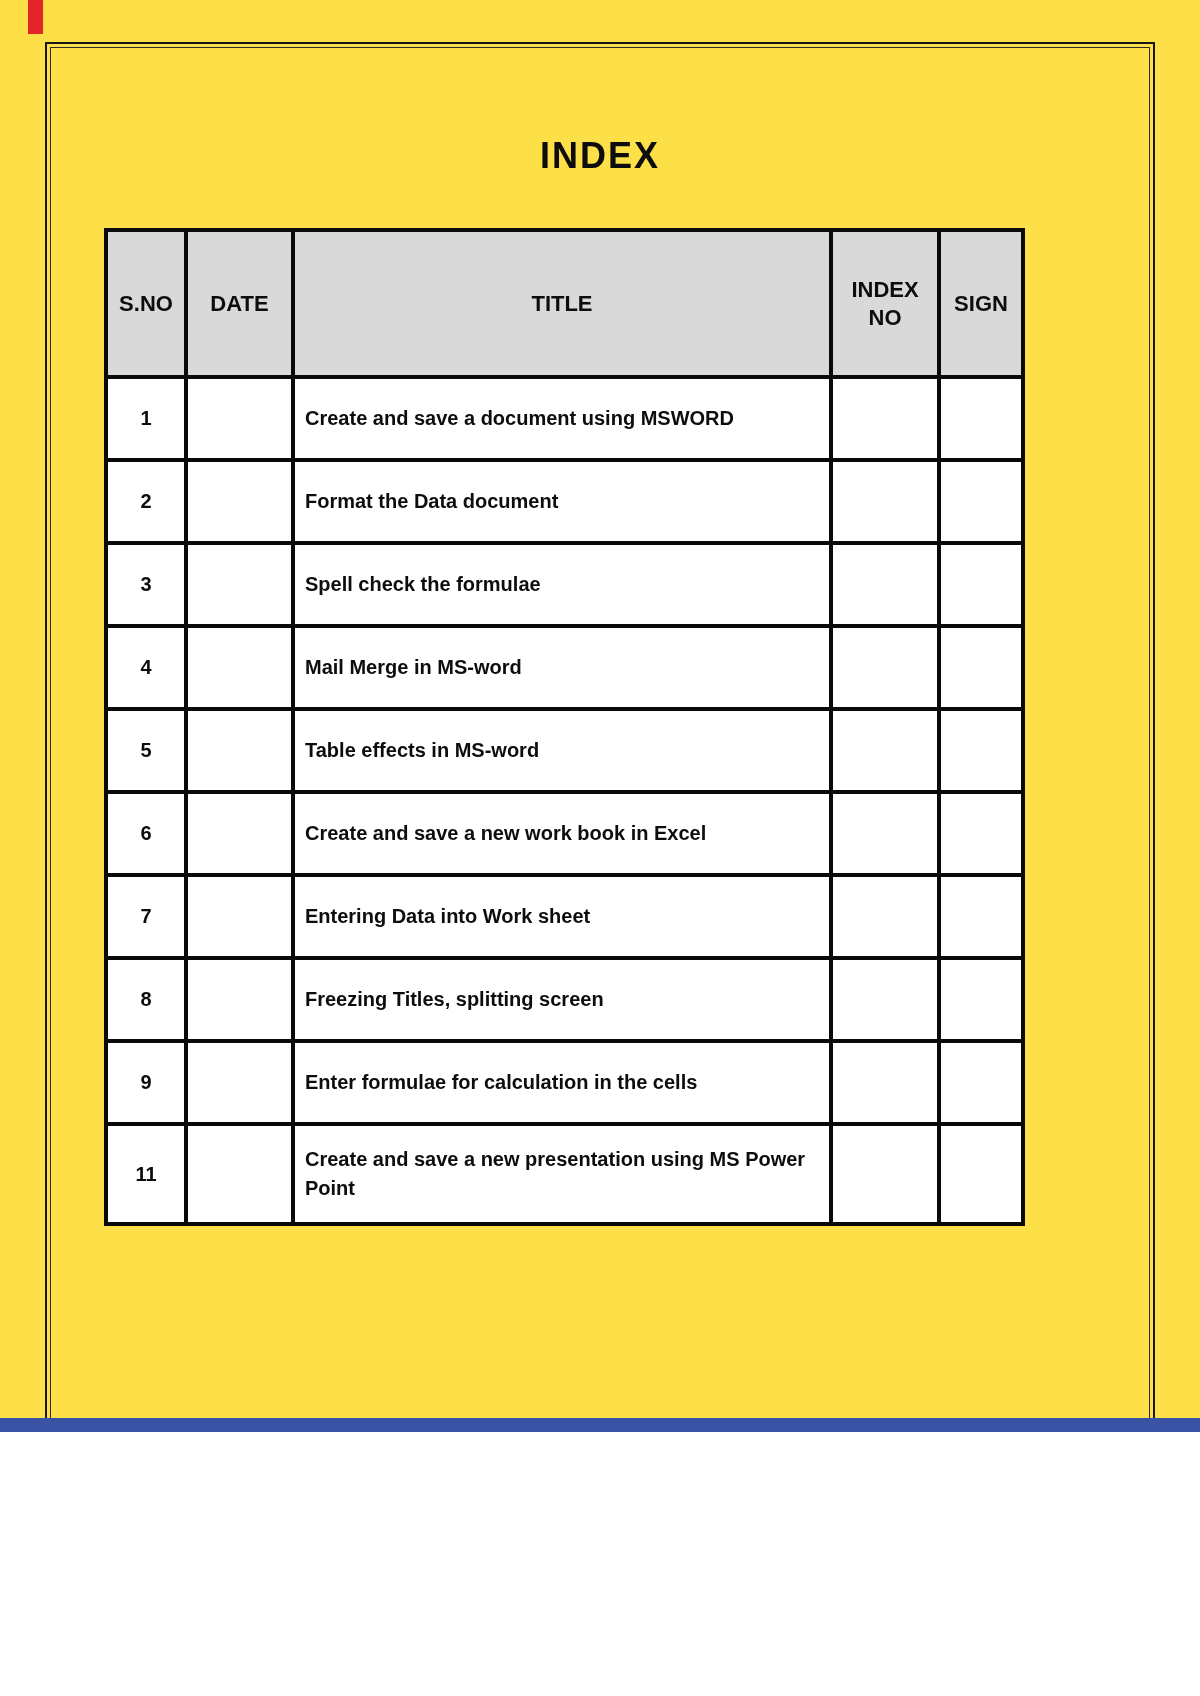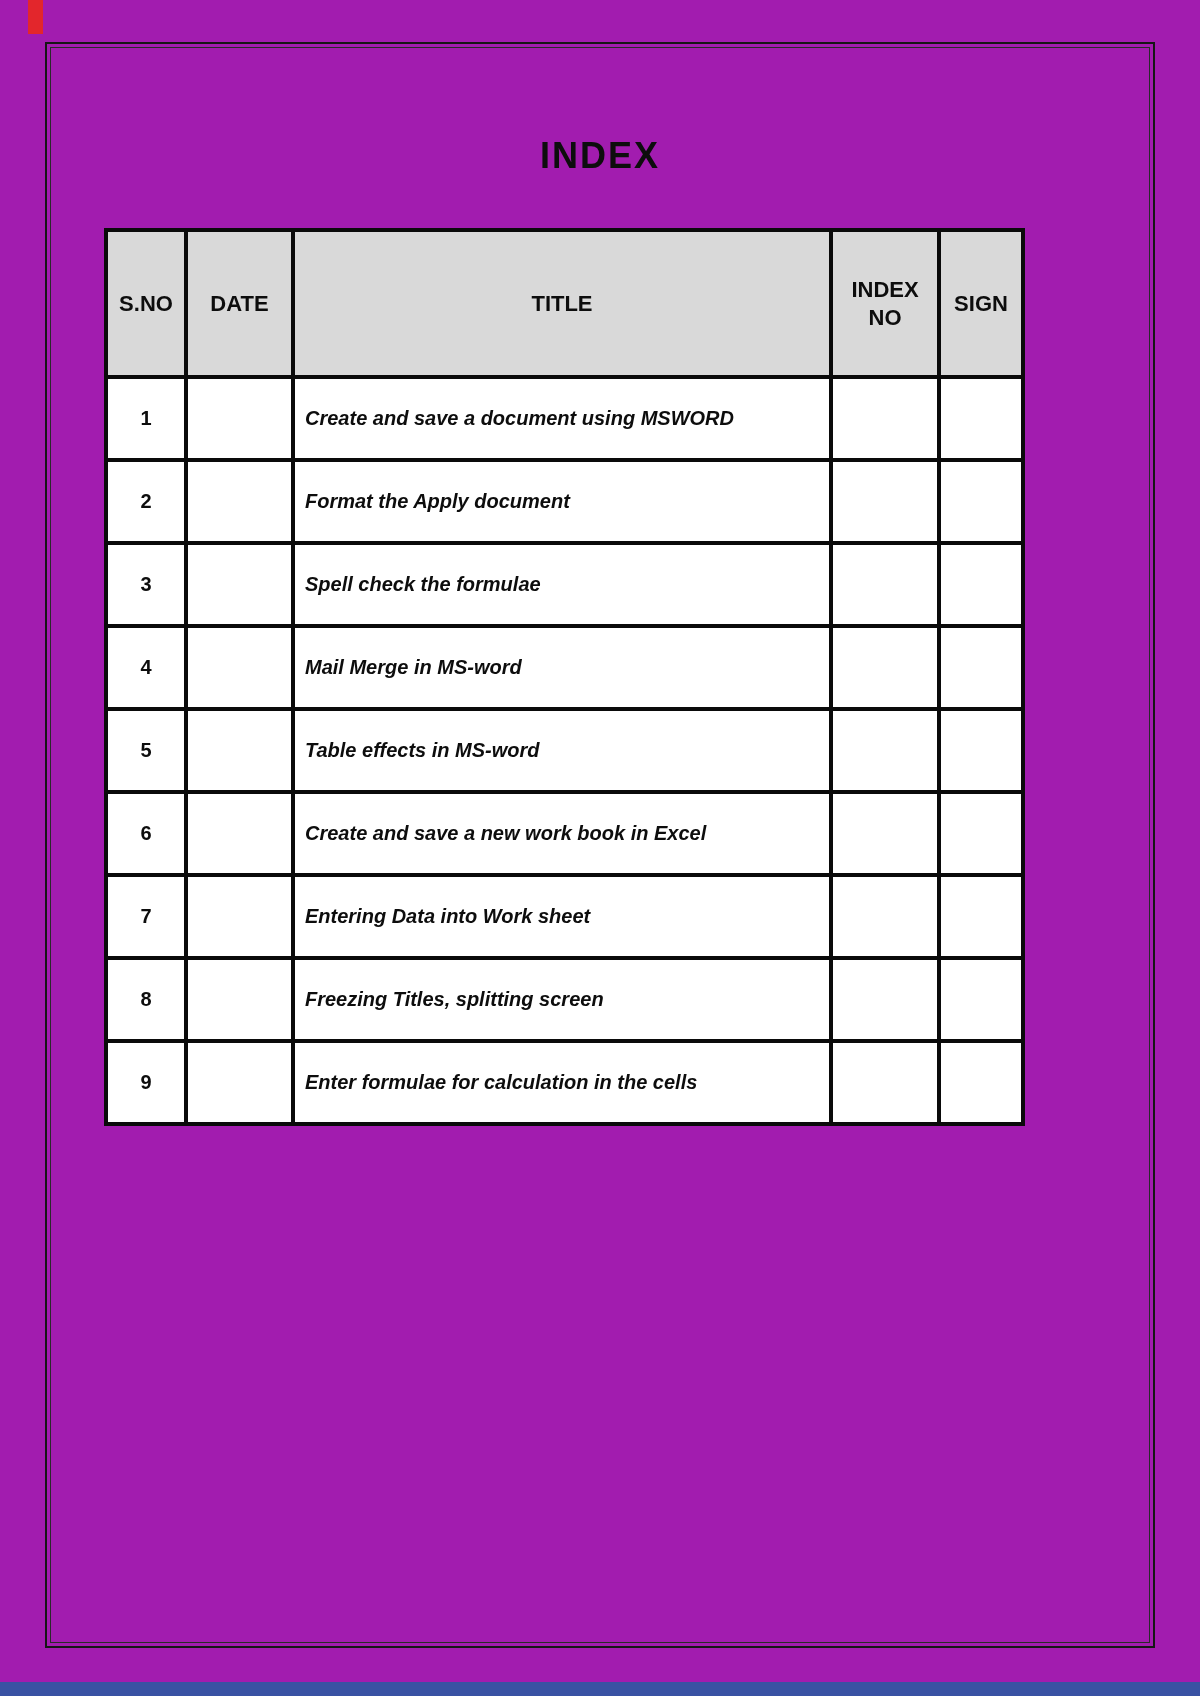--- a/index.html
+++ b/index.html
@@ -6,22 +6,22 @@
 
   html, body {
     width: 1200px;
     font-family: "Liberation Sans", sans-serif;
     background: #ffffff;
   }
 
   .page {
     position: relative;
     width: 1200px;
-    height: 1696px;
-    background: #a21caf;
+    height: 1432px;
+    background: #fde047;
     overflow: hidden;
   }
 
   
   .red-mark {
     position: absolute;
     left: 28px;
     top: 0;
     width: 15px;
     height: 34px;
@@ -98,21 +98,20 @@
 
   td.c-sno {
     text-align: center;
     font-size: 21px;
   }
 
   td.c-title {
     text-align: left;
     padding: 10px 14px 10px 10px;
     line-height: 1.45;
-    font-style: italic;
   }
 
   tr.row-tall td { height: 100px; }
 </style>
 </head>
 <body>
 
 <div class="page">
 
   <div class="red-mark"></div>
@@ -144,21 +143,21 @@
         <tr>
     <td class="c-sno">1</td>
     <td class="c-date"></td>
     <td class="c-title">Create and save a document using MSWORD</td>
     <td class="c-page"></td>
     <td class="c-sign"></td>
   </tr>
         <tr>
     <td class="c-sno">2</td>
     <td class="c-date"></td>
-    <td class="c-title">Format the Apply document</td>
+    <td class="c-title">Format the Data document</td>
     <td class="c-page"></td>
     <td class="c-sign"></td>
   </tr>
         <tr>
     <td class="c-sno">3</td>
     <td class="c-date"></td>
     <td class="c-title">Spell check the formulae</td>
     <td class="c-page"></td>
     <td class="c-sign"></td>
   </tr>
@@ -194,20 +193,27 @@
     <td class="c-sno">8</td>
     <td class="c-date"></td>
     <td class="c-title">Freezing Titles, splitting screen</td>
     <td class="c-page"></td>
     <td class="c-sign"></td>
   </tr>
         <tr>
     <td class="c-sno">9</td>
     <td class="c-date"></td>
     <td class="c-title">Enter formulae for calculation in the cells</td>
+    <td class="c-page"></td>
+    <td class="c-sign"></td>
+  </tr>
+        <tr class="row-tall">
+    <td class="c-sno">11</td>
+    <td class="c-date"></td>
+    <td class="c-title">Create and save a new presentation using MS Power Point</td>
     <td class="c-page"></td>
     <td class="c-sign"></td>
   </tr>
       </tbody>
   </table>
 
   <div class="blue-strip"></div>
 
 </div>
 

